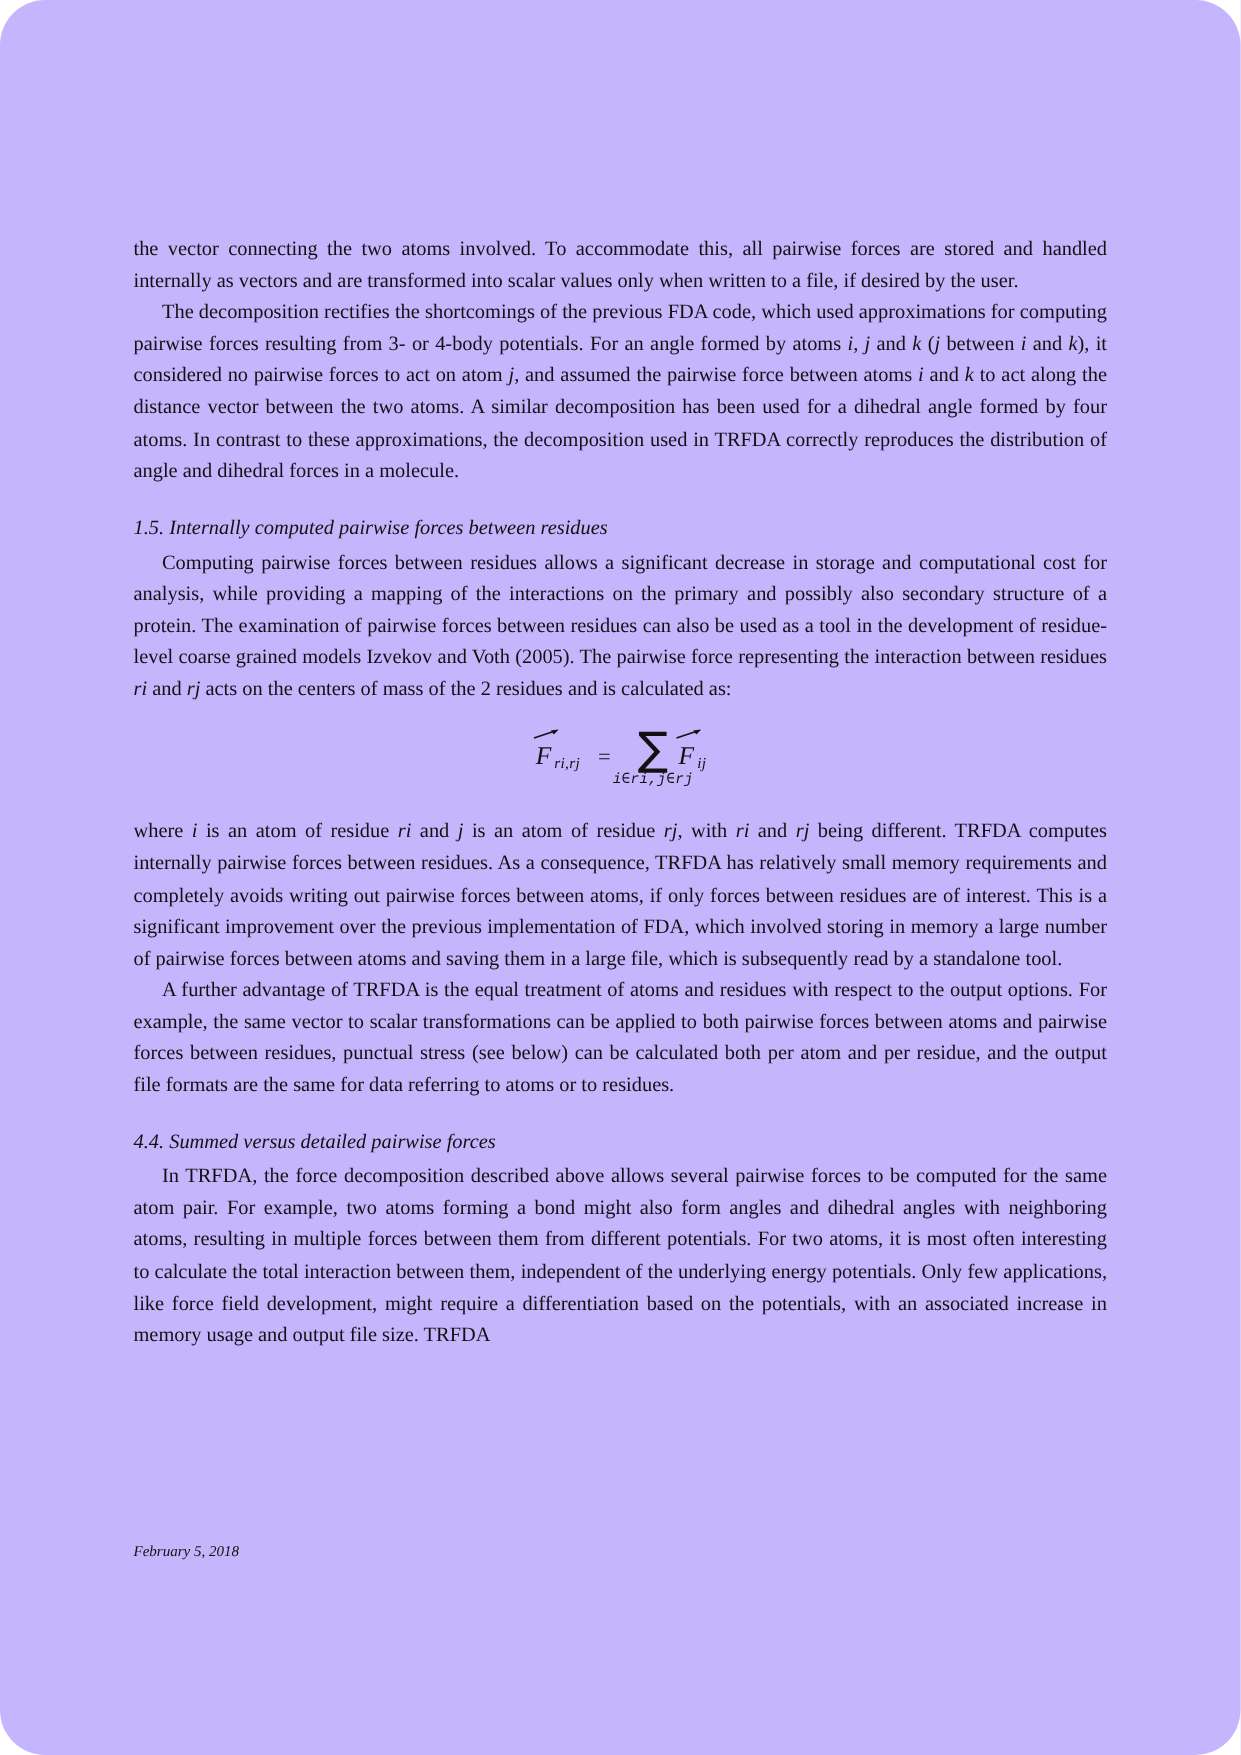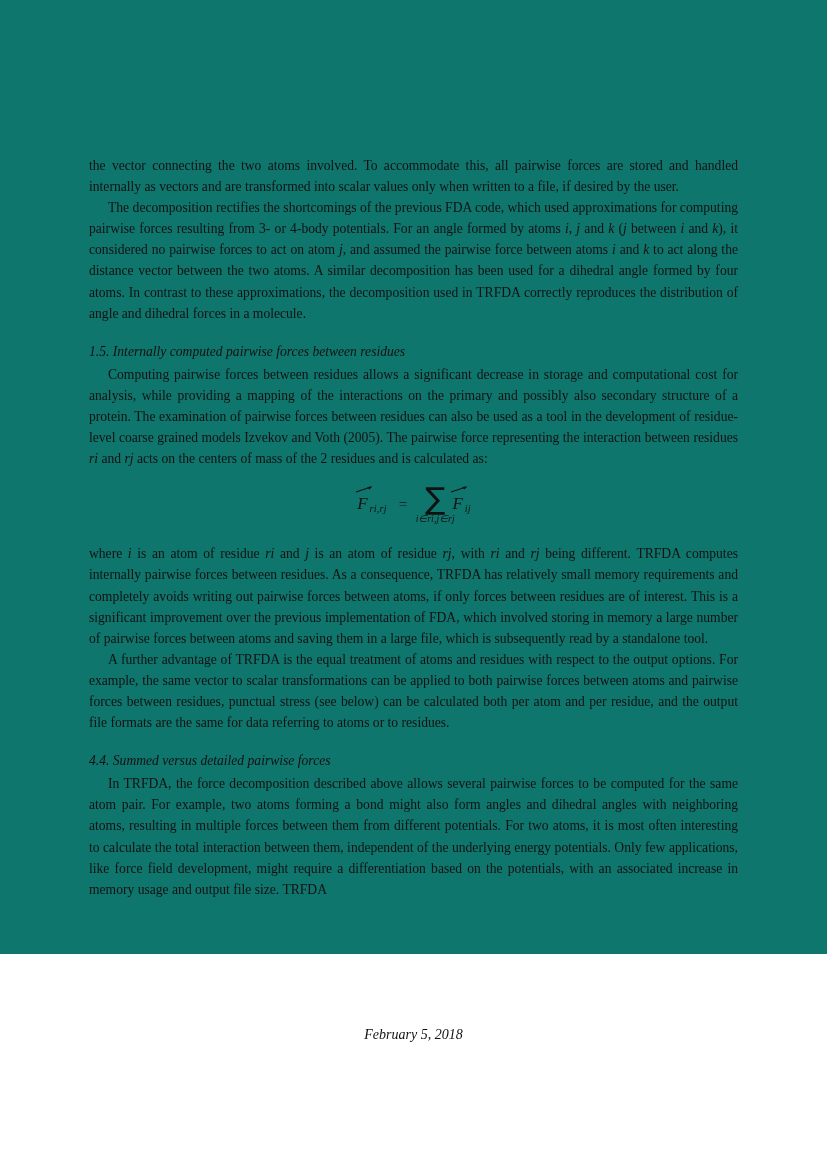--- a/index.html
+++ b/index.html
@@ -13,22 +13,23 @@
     position: relative;
     font-family: "Liberation Serif", "DejaVu Serif", serif;
     color: #111111;
     overflow: hidden;
   }
   .page {
     position: absolute;
     left: 0;
     top: 0;
     width: 827px;
-    height: 954px;
-    background: #0f766e;
+    height: 1170px;
+    background: #c4b5fd;
+    border-radius: 30px;
   }
   .textblock {
     position: absolute;
     left: 89px;
     top: 155px;
     width: 649px;
   }
   p.para {
     margin: 0;
     font-size: 13.6px;
@@ -116,36 +117,36 @@
   .bigsum .sumsub {
     display: block;
     position: absolute;
     left: 50%;
     transform: translateX(-50%);
     top: 28px;
     font-size: 9.6px;
     font-style: italic;
     white-space: nowrap;
     letter-spacing: 0.2px;
-    font-family: Liberation Serif, serif;
+    font-family: Liberation Mono, monospace;
   }
   .spacer-sum {
     display: inline-block;
     width: 0;
     height: 44px;
     vertical-align: middle;
   }
   .footer-date {
     position: absolute;
     left: 89px;
     top: 1026px;
     width: 649px;
-    text-align: center;
+    text-align: left;
     font-style: italic;
-    font-size: 14px;
+    font-size: 10px;
     line-height: 18px;
   }
 </style>
 </head>
 <body>
 
 <div class="page">
 
   <div class="textblock">
 

